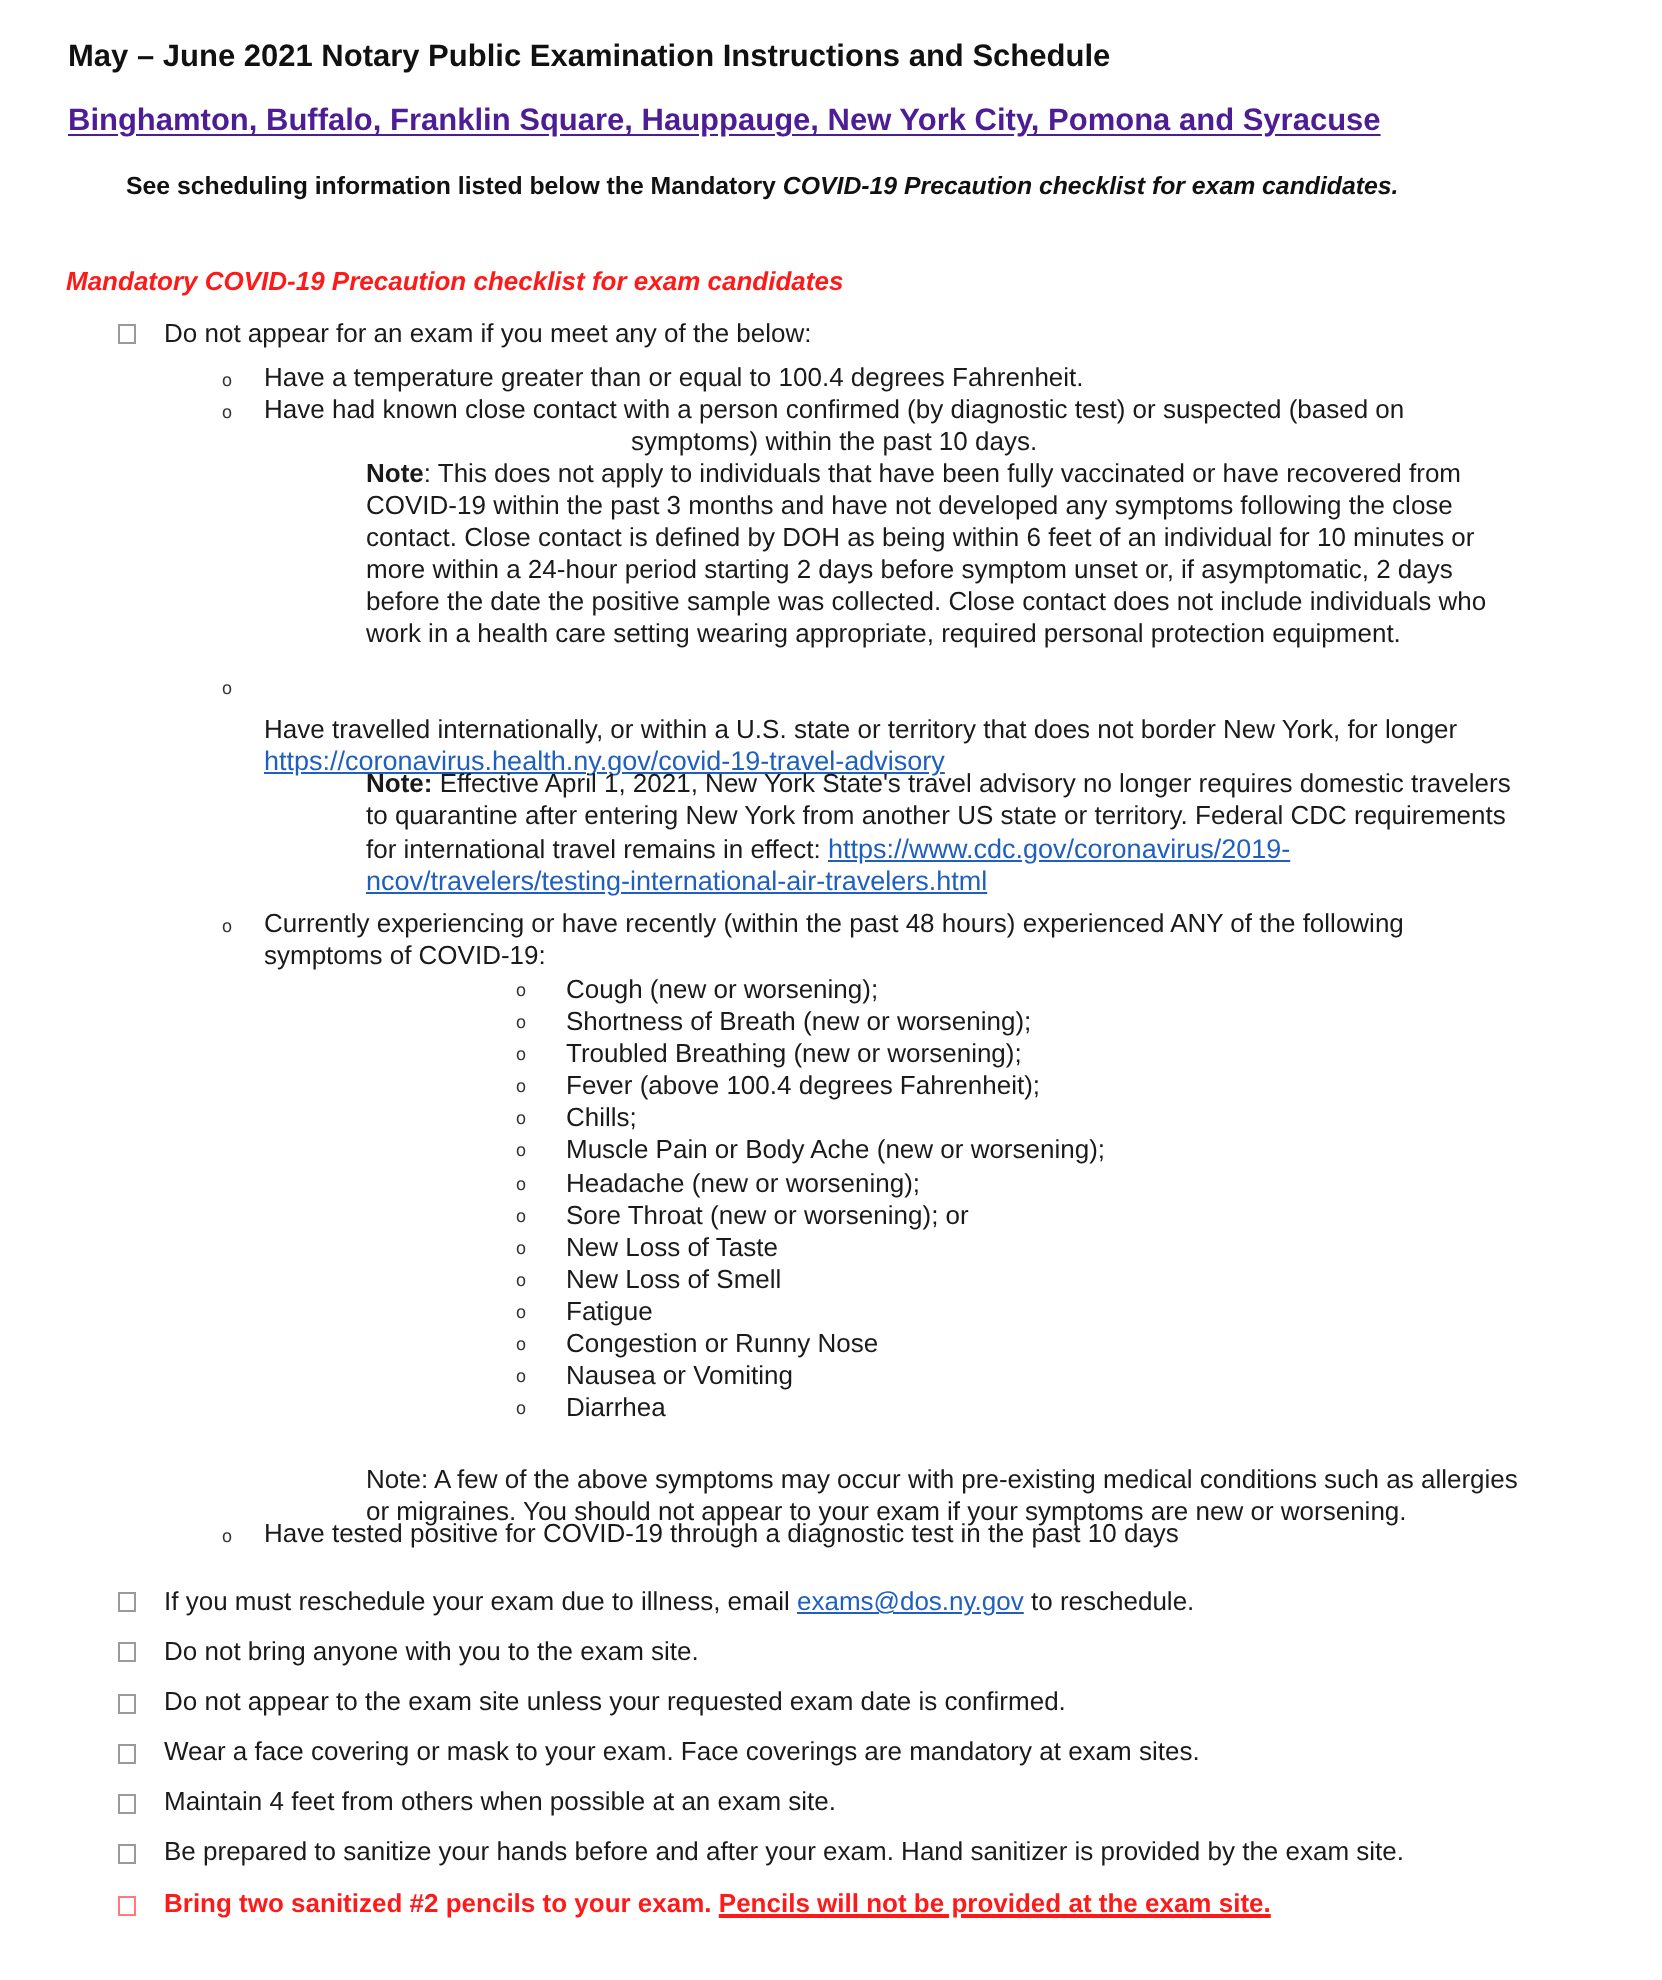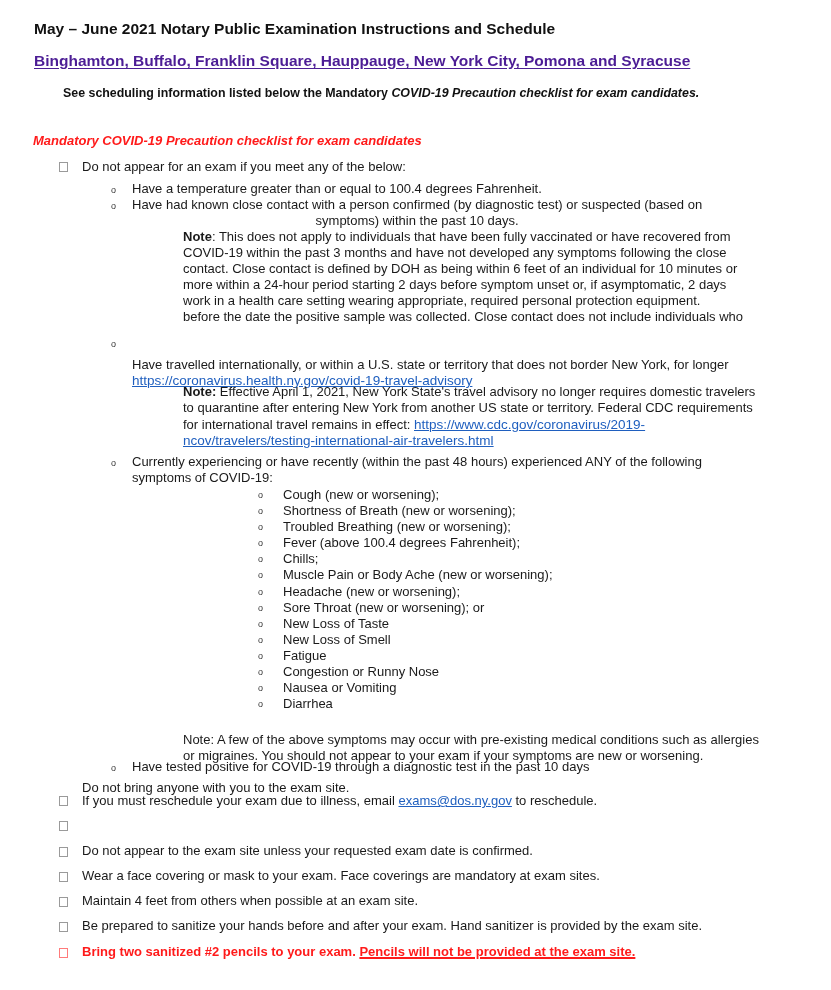--- a/index.html
+++ b/index.html
@@ -42,22 +42,22 @@
 <span class="bullet" style="left:111px; top:201px;">o</span>
 <div class="block" style="left:132px; top:197px;text-align:center;">
   <div>Have had known close contact with a person confirmed (by diagnostic test) or suspected (based on</div>
   <div>symptoms) within the past 10 days.</div>
 </div>
 <div class="block" style="left:183px; top:229px; line-height:16.1px;">
   <div><b>Note</b><span>: This does not apply to individuals that have been fully vaccinated or have recovered from</span></div>
   <div>COVID-19 within the past 3 months and have not developed any symptoms following the close</div>
   <div>contact. Close contact is defined by DOH as being within 6 feet of an individual for 10 minutes or</div>
   <div>more within a 24-hour period starting 2 days before symptom unset or, if asymptomatic, 2 days</div>
+  <div>before the date the positive sample was collected. Close contact does not include individuals who</div>
   <div>work in a health care setting wearing appropriate, required personal protection equipment.</div>
-  <div>before the date the positive sample was collected. Close contact does not include individuals who</div>
 </div>
 
 <span class="bullet" style="left:111px; top:339px;">o</span>
 <div class="block" style="left:132px; top:335px;margin-top:22px;">
   <div>Have travelled internationally, or within a U.S. state or territory that does not border New York, for longer</div>
   <div><a class="link2">https://coronavirus.health.ny.gov/covid-19-travel-advisory</a></div>
 </div>
 <div class="block" style="left:183px; top:384px; line-height:16.3px;">
   <div><b>Note:</b><span> Effective April 1, 2021, New York State's travel advisory no longer requires domestic travelers</span></div>
   <div>to quarantine after entering New York from another US state or territory. Federal CDC requirements</div>
@@ -95,21 +95,21 @@
 
 <span class="bullet" style="left:111px; top:763px;">o</span>
 <div class="abs txt" style="left:132px; top:759px;">Have tested positive for COVID-19 through a diagnostic test in the past 10 days</div>
 
 <span class="box" style="left:59px; top:796px;"></span>
 <div class="abs txt" style="left:82px; top:793px;">
   <span>If you must reschedule your exam due to illness, email </span><a class="link">exams@dos.ny.gov</a><span> to reschedule.</span>
 </div>
 
 <span class="box" style="left:59px; top:821px;"></span>
-<div class="abs txt" style="left:82px; top:780px;">Do not bring anyone with you to the exam site.</div>
+<div class="abs txt" style="left:82px; top:818px;">Do not bring anyone with you to the exam site.</div>
 
 <span class="box" style="left:59px; top:847px;"></span>
 <div class="abs txt" style="left:82px; top:843px;">Do not appear to the exam site unless your requested exam date is confirmed.</div>
 
 <span class="box" style="left:59px; top:872px;"></span>
 <div class="abs txt" style="left:82px; top:868px;">Wear a face covering or mask to your exam.  Face coverings are mandatory at exam sites.</div>
 
 <span class="box" style="left:59px; top:897px;"></span>
 <div class="abs txt" style="left:82px; top:893px;">Maintain 4 feet from others when possible at an exam site.</div>
 

